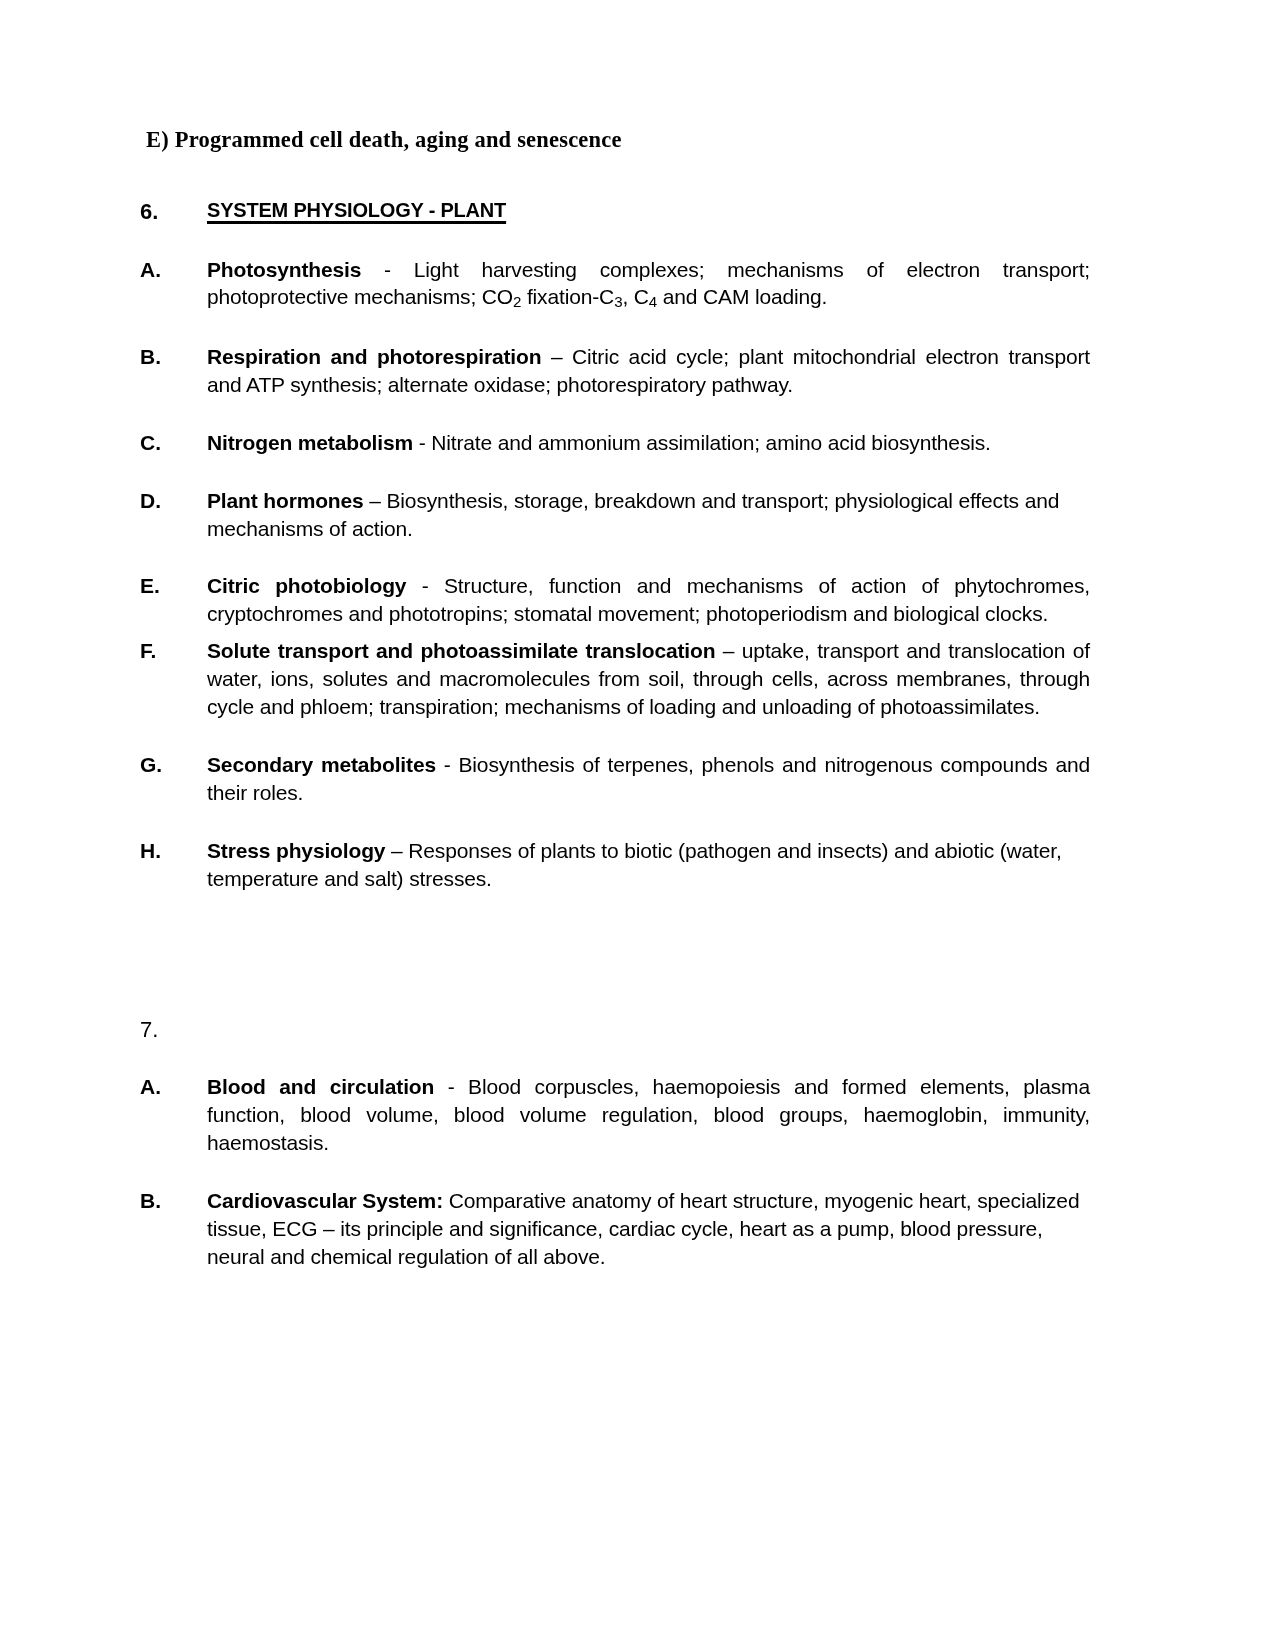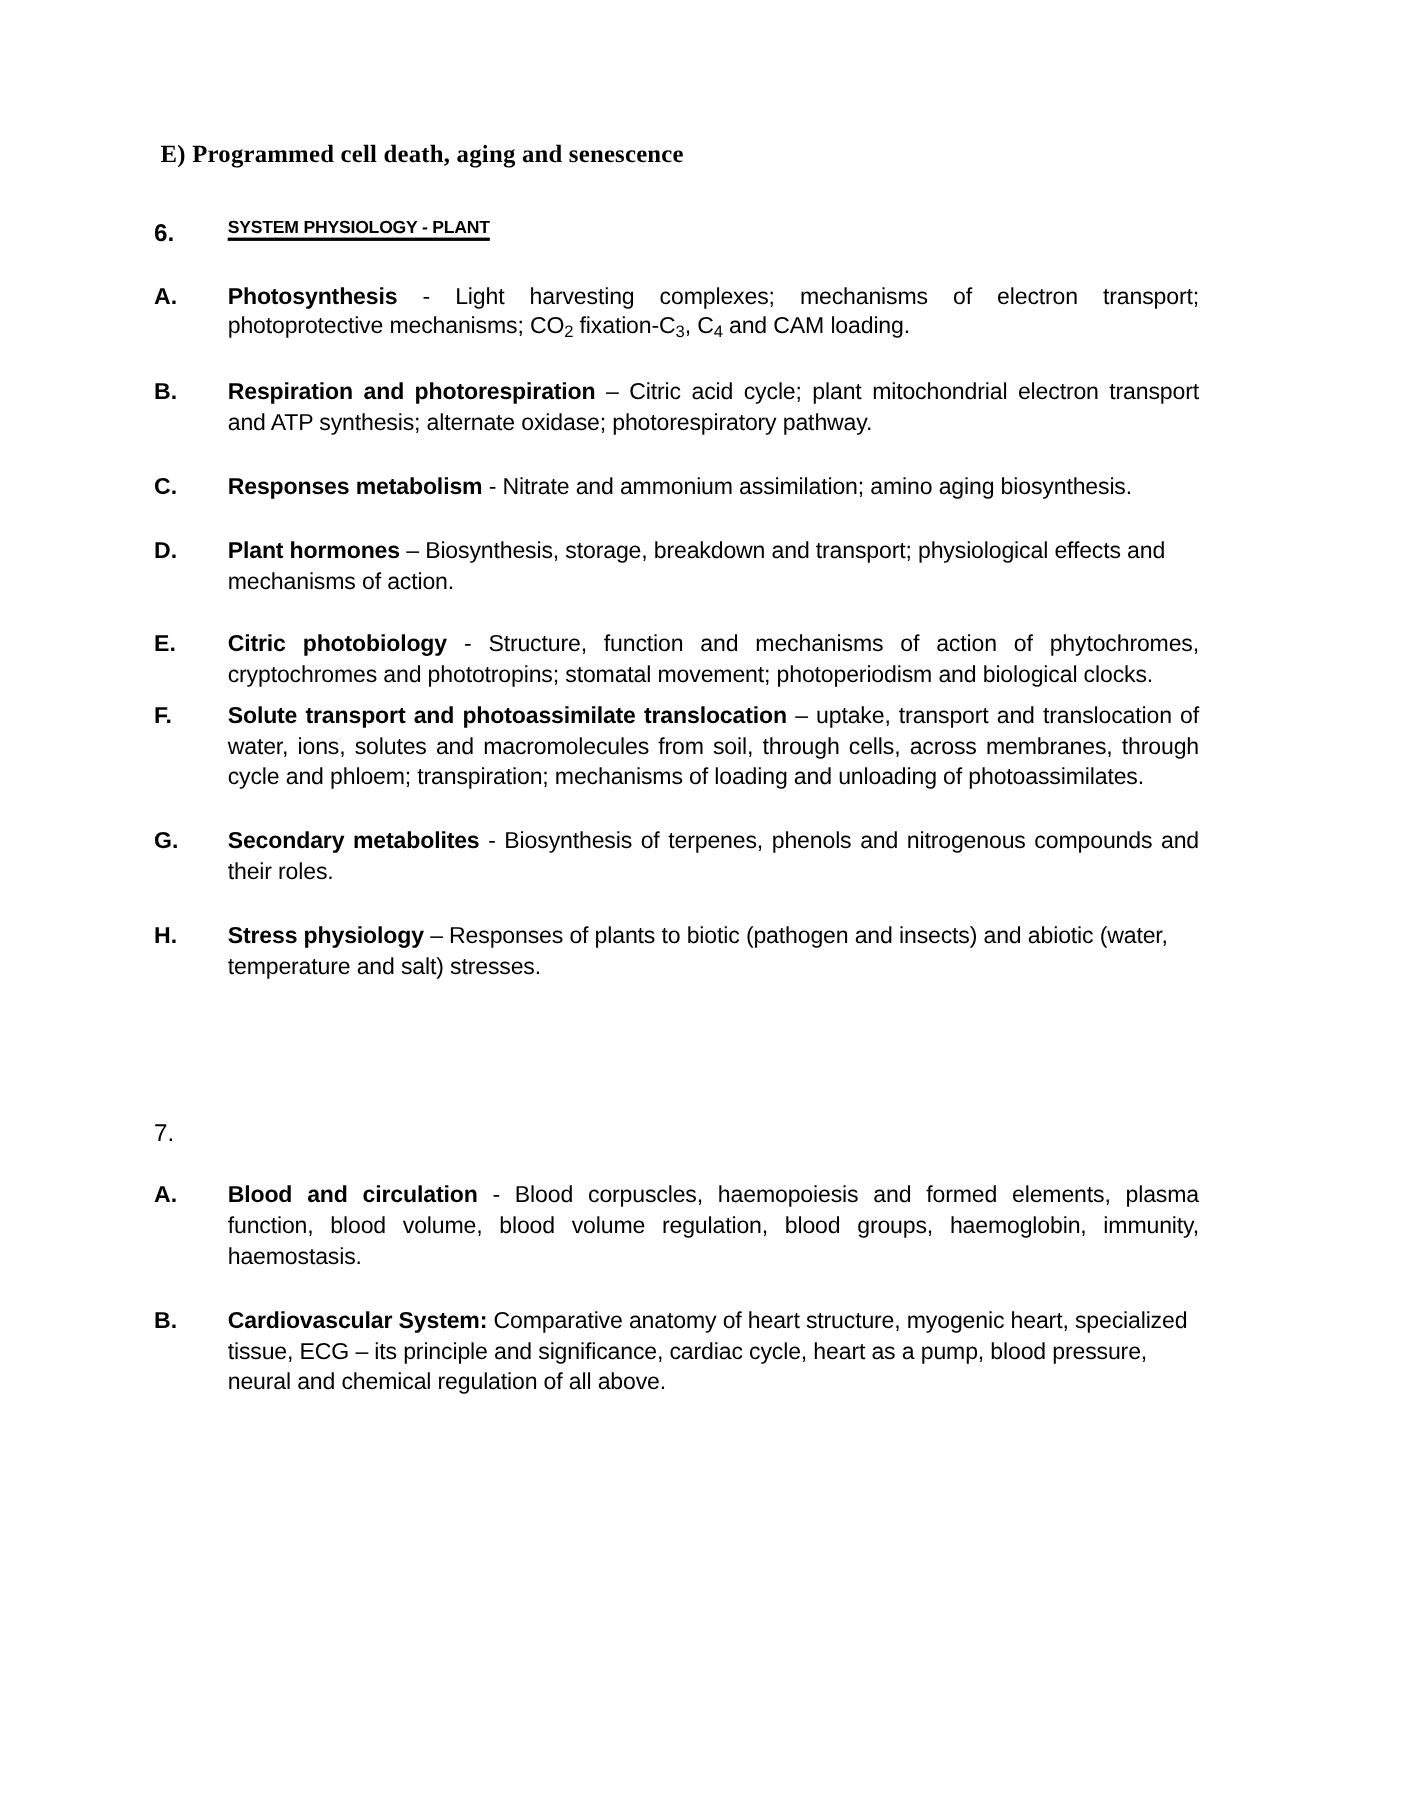--- a/index.html
+++ b/index.html
@@ -42,21 +42,21 @@
   }
   .section-heading .num {
     width: 67px;
     flex: 0 0 67px;
     font-size: 22px;
     font-weight: bold;
     line-height: 1.25;
   }
   .section-heading.light-num .num { font-weight: normal; }
   .section-heading .title {
-    font-size: 16px;
+    font-size: 20px;
     font-weight: bold;
     letter-spacing: -0.2px;
     line-height: 1.25;
     text-decoration: underline;
     text-underline-offset: 4px;
     text-decoration-thickness: 2.5px;
   }
 
   
   .entry {
@@ -105,21 +105,21 @@
     <span class="body"><b>Photosynthesis</b><span> - </span><span>Light harvesting complexes; mechanisms of electron transport; photoprotective mechanisms; CO</span><sub>2</sub><span> fixation-C</span><sub>3</sub><span>, C</span><sub>4</sub><span> and CAM loading.</span></span>
   </div>
 
   <div class="entry">
     <span class="letter">B.</span>
     <span class="body"><b>Respiration and photorespiration</b><span> – </span><span>Citric acid cycle; plant mitochondrial electron transport and ATP synthesis; alternate oxidase; photorespiratory pathway.</span></span>
   </div>
 
   <div class="entry">
     <span class="letter">C.</span>
-    <span class="body"><b>Responses metabolism</b><span> - </span><span>Nitrate and ammonium assimilation; amino aging biosynthesis.</span></span>
+    <span class="body"><b>Nitrogen metabolism</b><span> - </span><span>Nitrate and ammonium assimilation; amino acid biosynthesis.</span></span>
   </div>
 
   <div class="entry">
     <span class="letter">D.</span>
     <span class="body no-justify"><b>Plant hormones</b><span> – </span><span>Biosynthesis, storage, breakdown and transport; physiological effects and mechanisms of action.</span></span>
   </div>
 
   <div class="entry">
     <span class="letter">E.</span>
     <span class="body"><b>Citric photobiology</b><span>  -  </span><span>Structure, function and mechanisms of action of phytochromes, cryptochromes and phototropins; stomatal movement; photoperiodism and biological clocks.</span></span>

